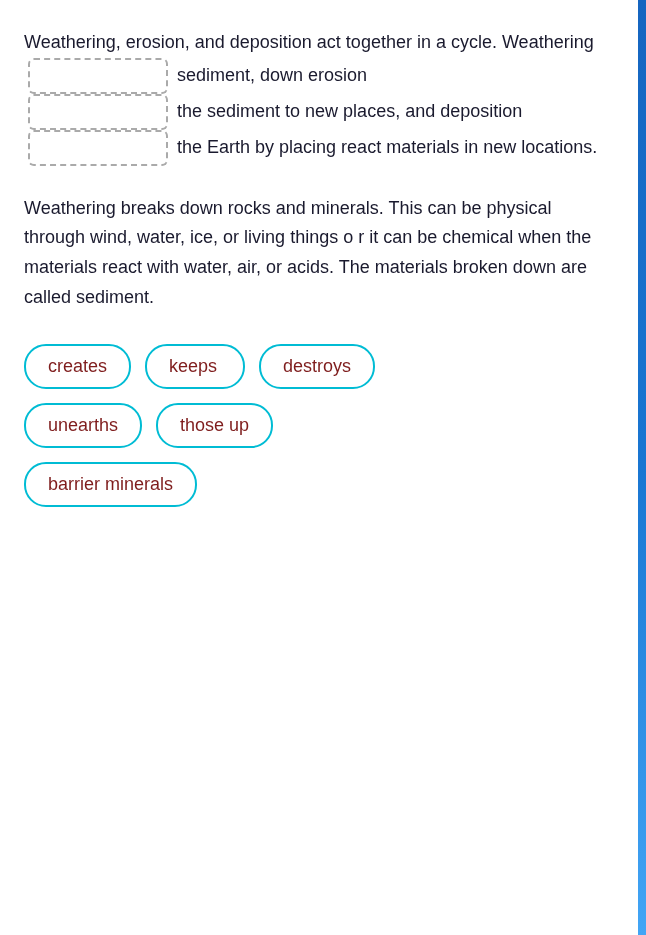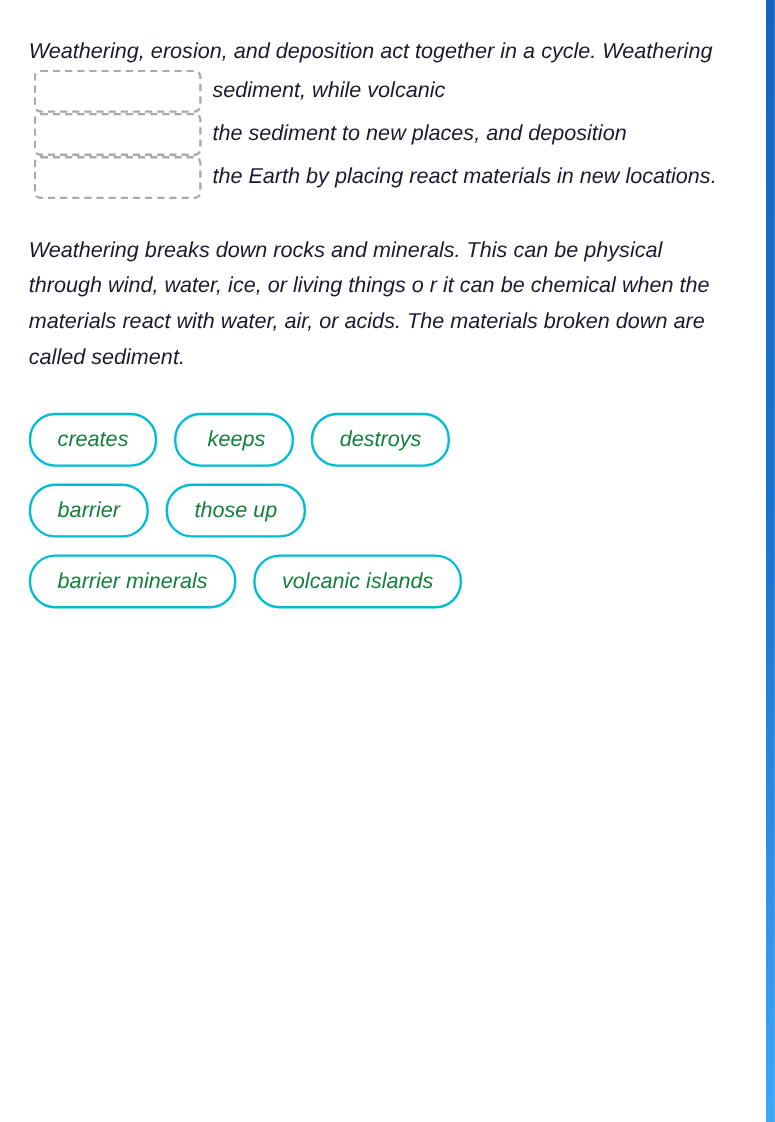--- a/index.html
+++ b/index.html
@@ -1,19 +1,18 @@
 <!DOCTYPE html>
 <html><head>
   <meta charset="utf-8">
   <style>
     * {
       box-sizing: border-box;
       margin: 0;
       padding: 0;
-      font-style: italic;
     }
 
     body {
       width: 646px;
       min-height: 935px;
       background: #ffffff;
       font-family: Arial, sans-serif;
       font-size: 18px;
       color: #222;
       display: flex;
@@ -61,47 +60,47 @@
     .word-row {
       display: flex;
       flex-direction: row;
       gap: 14px;
       align-items: center;
     }
 
     .word-chip {
       display: inline-flex;
       align-items: center;
-      justify-content: flex-end;
+      justify-content: flex-start;
       border: 2.5px solid #00BCD4;
       border-radius: 22px;
       padding: 10px 22px;
       font-size: 18px;
-      color: #15803d;
+      color: #7f1d1d;
       background: #fff;
       cursor: pointer;
       white-space: nowrap;
       min-width: 100px;
     }
 
     .text-block {
       color: #1a1a2e;
       font-size: 18px;
       line-height: 1.65;
     }
   </style>
 </head>
 <body>
 
 <div class="main-content">
   <div class="paragraph text-block">
     <span>Weathering, erosion, and deposition act together in a cycle. Weathering</span>
     <br>
     <span class="blank-box"></span>
-    <span>sediment, while volcanic</span>
+    <span>sediment, down erosion</span>
     <br>
     <span class="blank-box"></span>
     <span>the sediment to new places, and deposition</span>
     <span class="blank-box"></span>
     <span>the Earth by placing react materials in new locations.</span>
   </div>
 
   <div class="paragraph text-block">
     <span>Weathering breaks down rocks and minerals. This can be physical through wind, water, ice, or living things o r it can be chemical when the materials react with water, air, or acids. The materials broken down are called sediment.</span>
   </div>
@@ -113,30 +112,27 @@
       </div>
       <div class="word-chip">
         <span>keeps</span>
       </div>
       <div class="word-chip">
         <span>destroys</span>
       </div>
     </div>
     <div class="word-row">
       <div class="word-chip">
-        <span>barrier</span>
+        <span>unearths</span>
       </div>
       <div class="word-chip">
         <span>those up</span>
       </div>
     </div>
     <div class="word-row">
       <div class="word-chip">
         <span>barrier minerals</span>
       </div>
-      <div class="word-chip">
-        <span>volcanic islands</span>
-      </div>
     </div>
   </div>
 </div>
 
 <div class="right-border"></div>
 
 </body></html>

